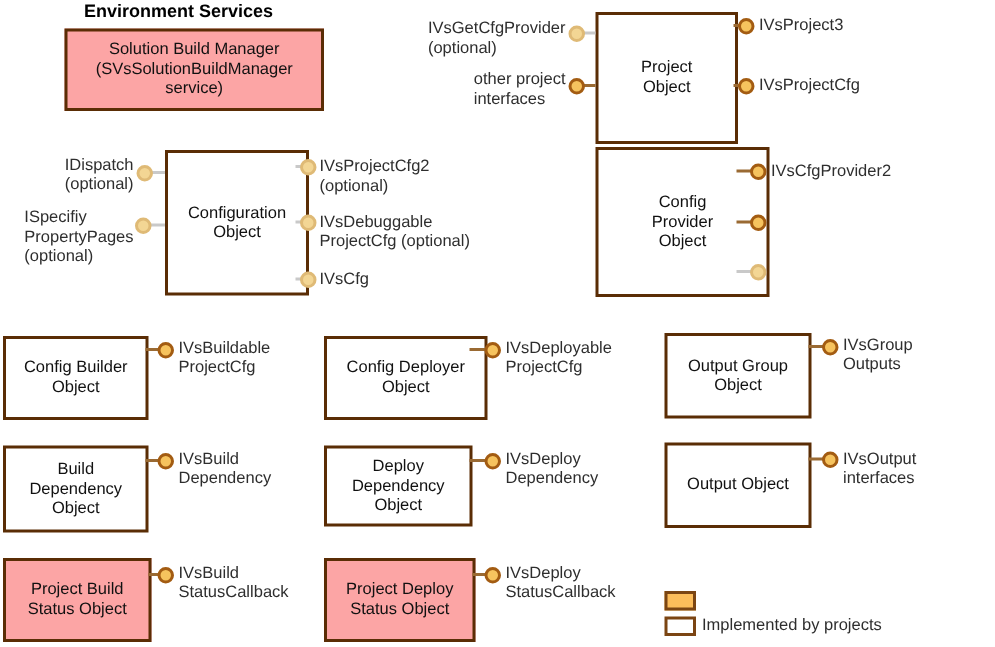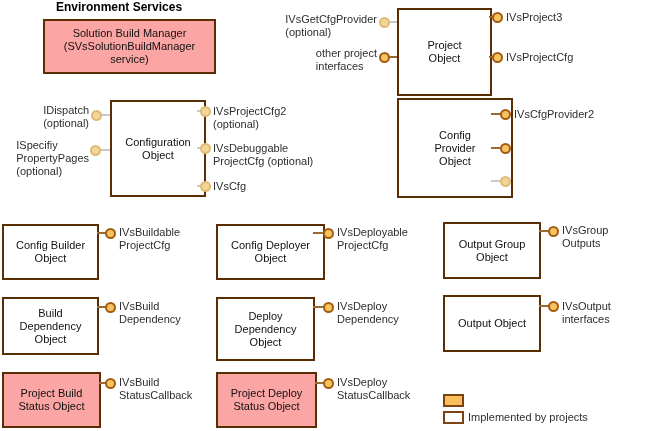--- a/index.html
+++ b/index.html
@@ -70,21 +70,21 @@
   </div>
   <div class="box" style="left:443px;top:222px;width:98px;height:57px">
     <span class="box-label">Output Group
 Object</span>
   </div>
   <div class="box" style="left:2px;top:297px;width:97px;height:58px">
     <span class="box-label">Build
 Dependency
 Object</span>
   </div>
-  <div class="box" style="left:216px;top:297px;width:99px;height:64px">
+  <div class="box" style="left:216px;top:297px;width:99px;height:54px">
     <span class="box-label">Deploy
 Dependency
 Object</span>
   </div>
   <div class="box" style="left:443px;top:295px;width:98px;height:57px">
     <span class="box-label">Output Object</span>
   </div>
   <div class="box env" style="left:2px;top:372px;width:99px;height:56px">
     <span class="box-label">Project Build
 Status Object</span>

